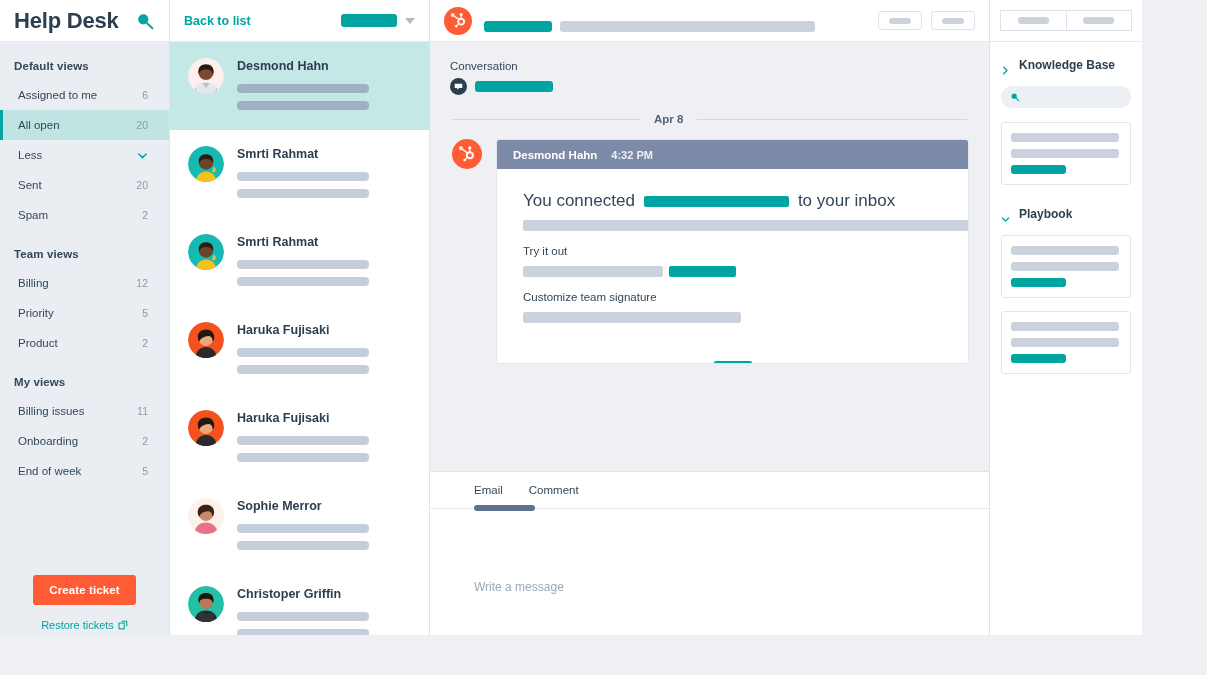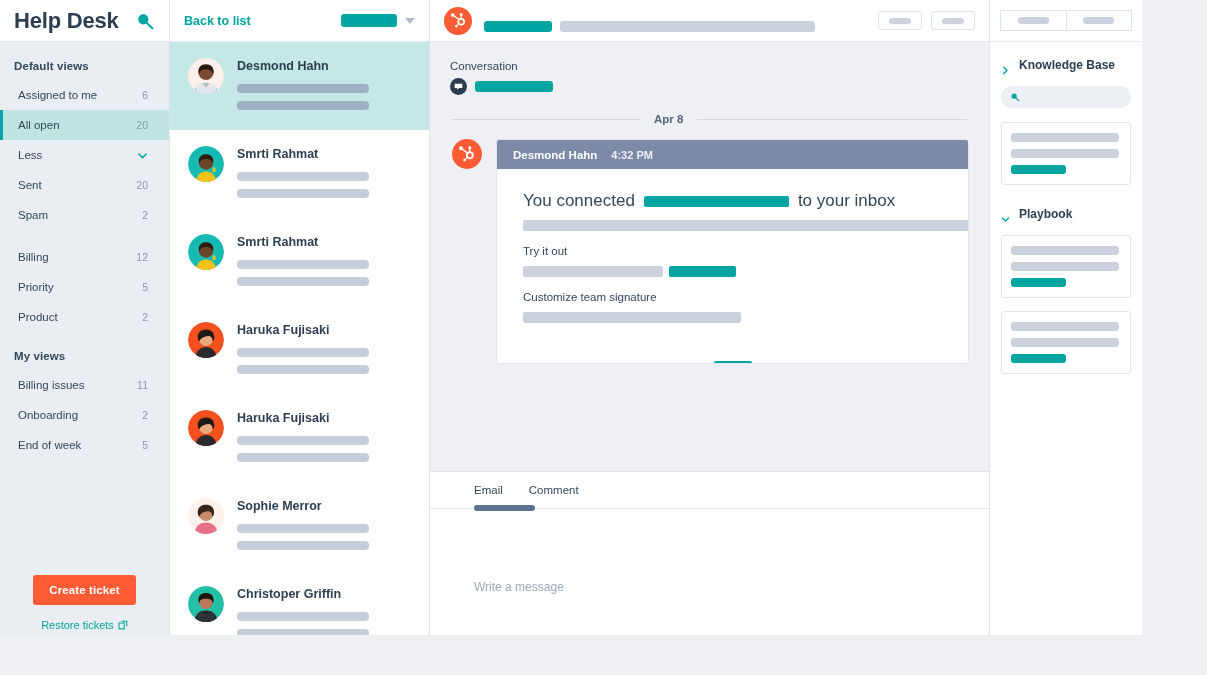--- a/index.html
+++ b/index.html
@@ -293,20 +293,21 @@
         <span>Sent</span>
         <span class="count">20</span>
       </div>
       <div class="sv-item">
         <span>Spam</span>
         <span class="count">2</span>
       </div>
     </div>
 
     <div class="sv-group">
+      <div class="sv-title">Team views</div>
       <div class="sv-item">
         <span>Billing</span>
         <span class="count">12</span>
       </div>
       <div class="sv-item">
         <span>Priority</span>
         <span class="count">5</span>
       </div>
       <div class="sv-item">
         <span>Product</span>

